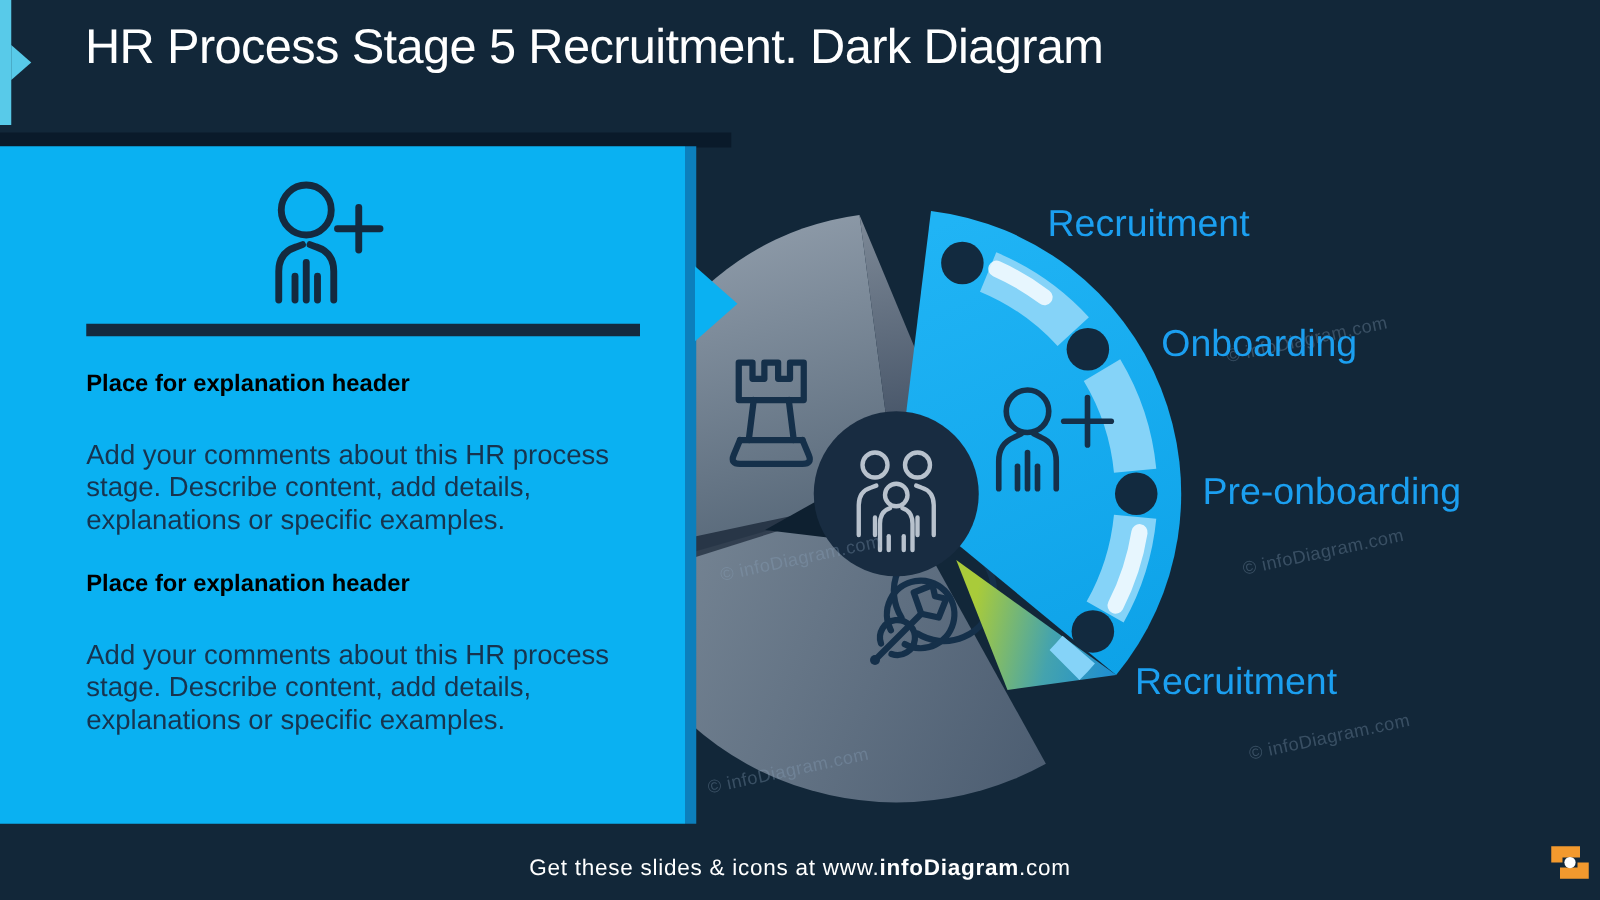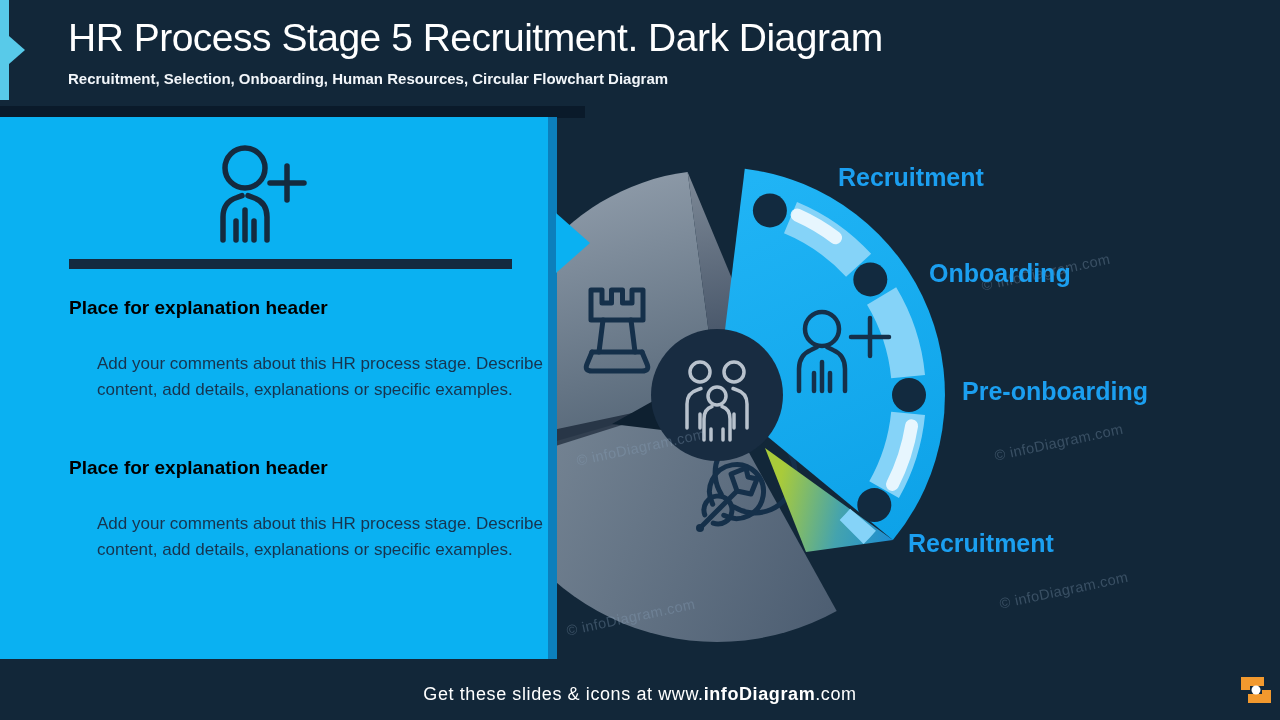--- a/index.html
+++ b/index.html
@@ -10,42 +10,42 @@
          letter-spacing:-0.5px;white-space:nowrap;}
   .subtitle{position:absolute;left:68px;top:70px;font-size:15px;font-weight:700;color:#f2f6fa;
          white-space:nowrap;}
   .accent-bar{position:absolute;left:0;top:0;width:9px;height:100px;background:#58cae9;}
   .accent-chevron{position:absolute;left:9px;top:36px;width:0;height:0;
          border-top:14px solid transparent;border-bottom:14px solid transparent;
          border-left:16px solid #58cae9;}
   .top-strip{position:absolute;left:0;top:106px;width:585px;height:12px;background:#0a1a2a;}
   
   .diagram{position:absolute;left:0;top:0;width:1280px;height:720px;}
-  .stage-label{position:absolute;font-size:25px;font-weight:700;color:#1b9ff0;white-space:nowrap;}
+  .stage-label{position:absolute;font-size:30px;font-weight:400;color:#1b9ff0;white-space:nowrap;}
   .lbl-0{left:838px;top:163px;}
   .lbl-1{left:929px;top:259px;}
   .lbl-2{left:962px;top:377px;}
   .lbl-3{left:908px;top:529px;}
   .wm{position:absolute;font-size:14.5px;color:rgba(141,166,191,0.32);letter-spacing:0.4px;
       transform:rotate(-12deg);transform-origin:left top;white-space:nowrap;}
   .wm-0{left:980px;top:278px;}
   .wm-1{left:993px;top:448px;}
   .wm-2{left:998px;top:596px;}
   .wm-3{left:565px;top:623px;}
   .wm-4{left:575px;top:453px;}
   
   .callout{position:absolute;left:0;top:117px;width:548px;height:542px;background:#0ab1f2;}
   .callout-edge{position:absolute;left:548px;top:117px;width:9px;height:542px;background:#0c7fbc;}
   .callout-arrow{position:absolute;left:556px;top:213px;width:0;height:0;
       border-top:30px solid transparent;border-bottom:30px solid transparent;
       border-left:34px solid #0ab1f2;}
   .callout-icon{position:absolute;left:198px;top:20px;}
   .divider{position:absolute;left:69px;top:142px;width:443px;height:10px;background:#142a3f;}
   .sec-h{position:absolute;left:69px;width:460px;font-size:19px;font-weight:700;color:#000000;}
-  .sec-b{position:absolute;left:69px;width:452px;font-size:17px;line-height:26px;color:#17344f;margin-left:28px;}
+  .sec-b{position:absolute;left:69px;width:452px;font-size:22px;line-height:26px;color:#17344f;}
   .sec-h-0{top:180px;} .sec-b-0{top:234px;}
   .sec-h-1{top:340px;} .sec-b-1{top:394px;}
   
   .footer{position:absolute;left:0;right:0;top:684px;text-align:center;color:#ffffff;
       font-size:18px;letter-spacing:0.6px;}
   .footer .brand{font-weight:700;}
   .logo{position:absolute;left:1234px;top:666px;}
 </style>
 </head>
 <body>
@@ -162,21 +162,20 @@
   <div class="wm wm-4">© infoDiagram.com</div>
 
   <div class="stage-label lbl-0">Recruitment</div>
   <div class="stage-label lbl-1">Onboarding</div>
   <div class="stage-label lbl-2">Pre-onboarding</div>
   <div class="stage-label lbl-3">Recruitment</div>
 
   <div class="accent-bar"></div>
   <div class="accent-chevron"></div>
   <div class="title">HR Process Stage 5 Recruitment. Dark Diagram</div>
-  <div class="subtitle">Recruitment, Selection, Onboarding, Human Resources, Circular Flowchart Diagram</div>
   <div class="top-strip"></div>
 
   <div class="callout-edge"></div>
   <div class="callout-arrow"></div>
   <div class="callout">
     <svg class="callout-icon" width="130" height="110" viewBox="0 0 130 110">
       <g stroke="#142a3f" stroke-width="5.5" fill="none" stroke-linecap="round">
         <circle cx="47" cy="31" r="20"></circle>
         <path d="M72,46 h34"></path>
           <path d="M89,29 v34"></path>

